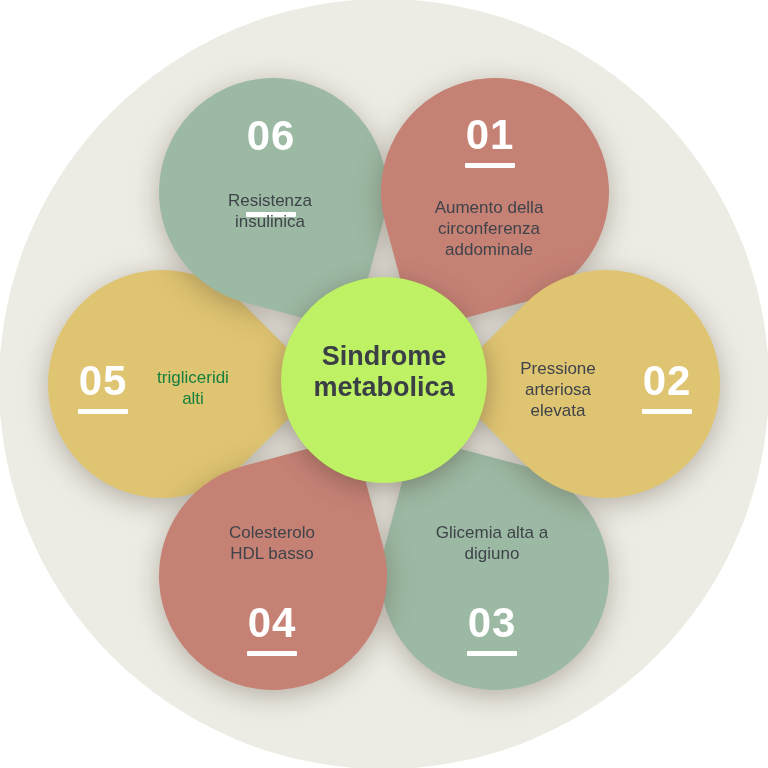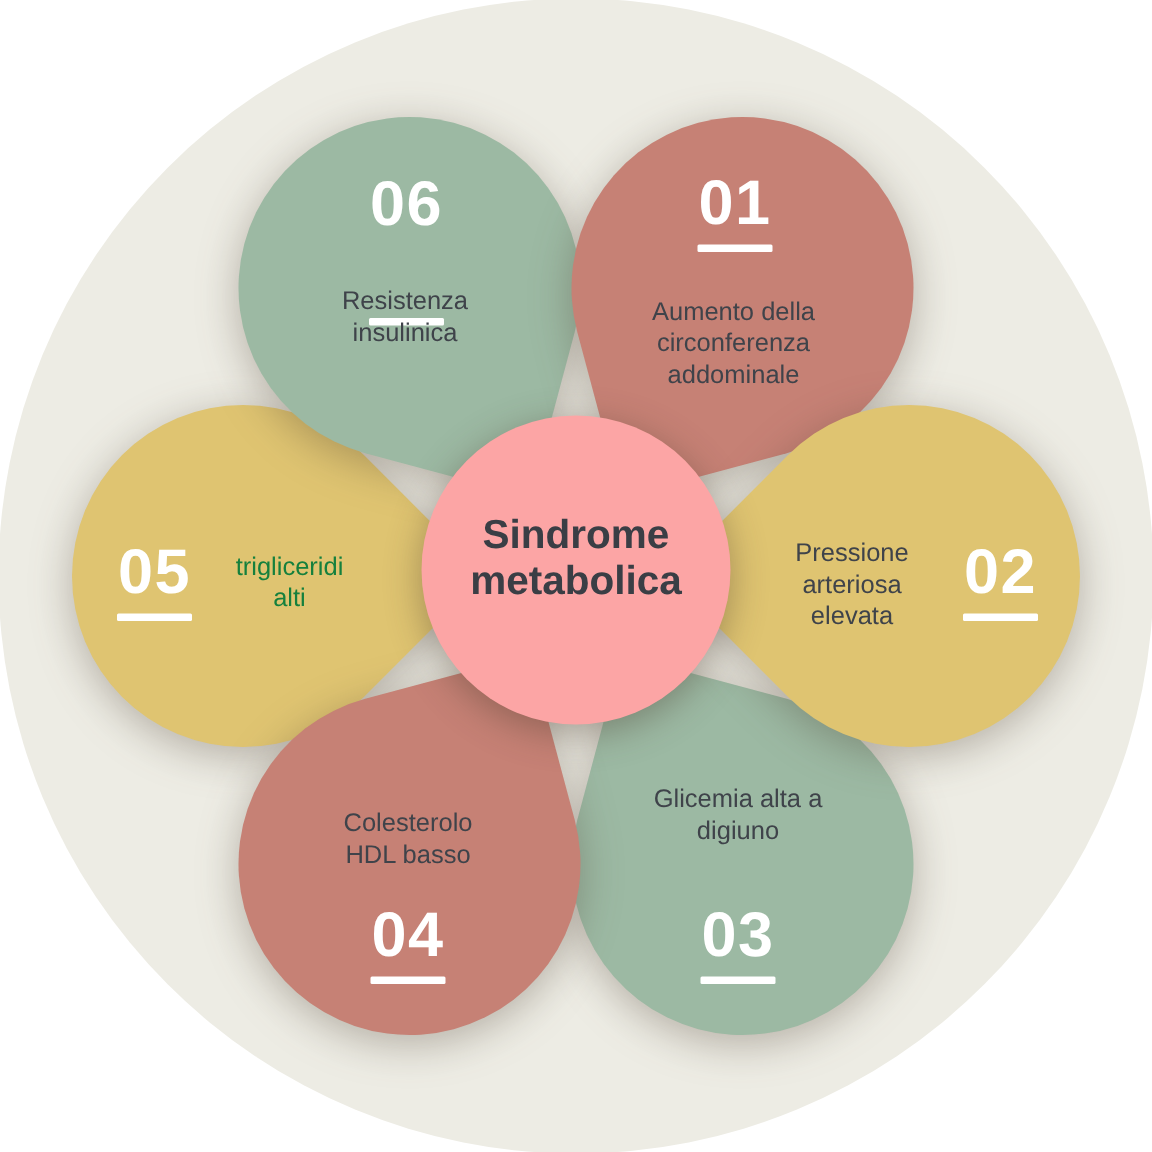--- a/index.html
+++ b/index.html
@@ -84,23 +84,23 @@
   .label {
     position: absolute;
     width: 180px;
     text-align: center;
     font-size: 17px;
     line-height: 21px;
     white-space: pre-line;
     z-index: 8;
   }
   .l1 { left: 399px; top: 197px; }
-  .l2 { left: 478px; top: 358px; }
+  .l2 { left: 468px; top: 358px; }
   .l3 { left: 402px; top: 522px; text-align: center; }
-  .l4 { left: 182px; top: 538px; }
+  .l4 { left: 182px; top: 522px; }
   .l5 { left: 103px; top: 367px; }
   .l6 { left: 180px; top: 190px; }
 
   
   .center-circle {
     position: absolute;
     left: 281px;
     top: 277px;
     width: 206px;
     height: 206px;
@@ -179,18 +179,18 @@
 elevata</div>
   <div class="label l3" style="color: rgb(63, 67, 74);">Glicemia alta a
 digiuno</div>
   <div class="label l4" style="color: rgb(63, 67, 74);">Colesterolo
 HDL basso</div>
   <div class="label l5" style="color: #15803d;">trigliceridi
 alti</div>
   <div class="label l6" style="color: rgb(63, 67, 74);">Resistenza
 insulinica</div>
 
-  <div class="center-circle" style="background: #fca5a5;">
+  <div class="center-circle" style="background: #bef264;">
     <div class="center-title" style="color: rgb(58, 62, 69);">Sindrome
 metabolica</div>
   </div>
 
 </div>
 
 </body></html>

